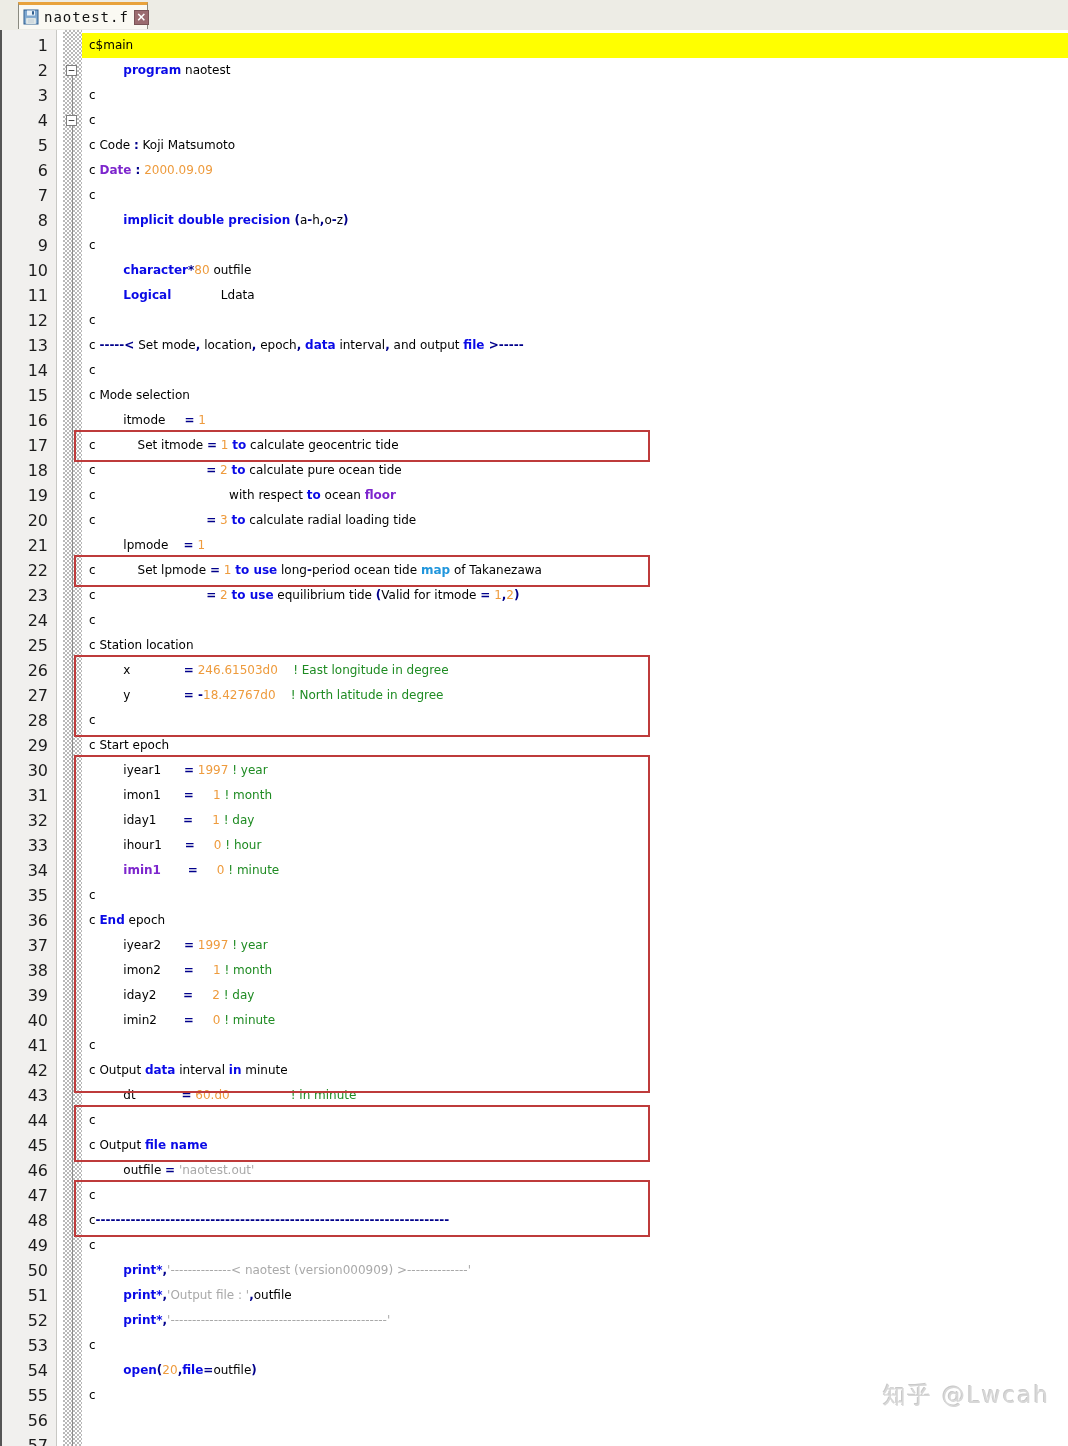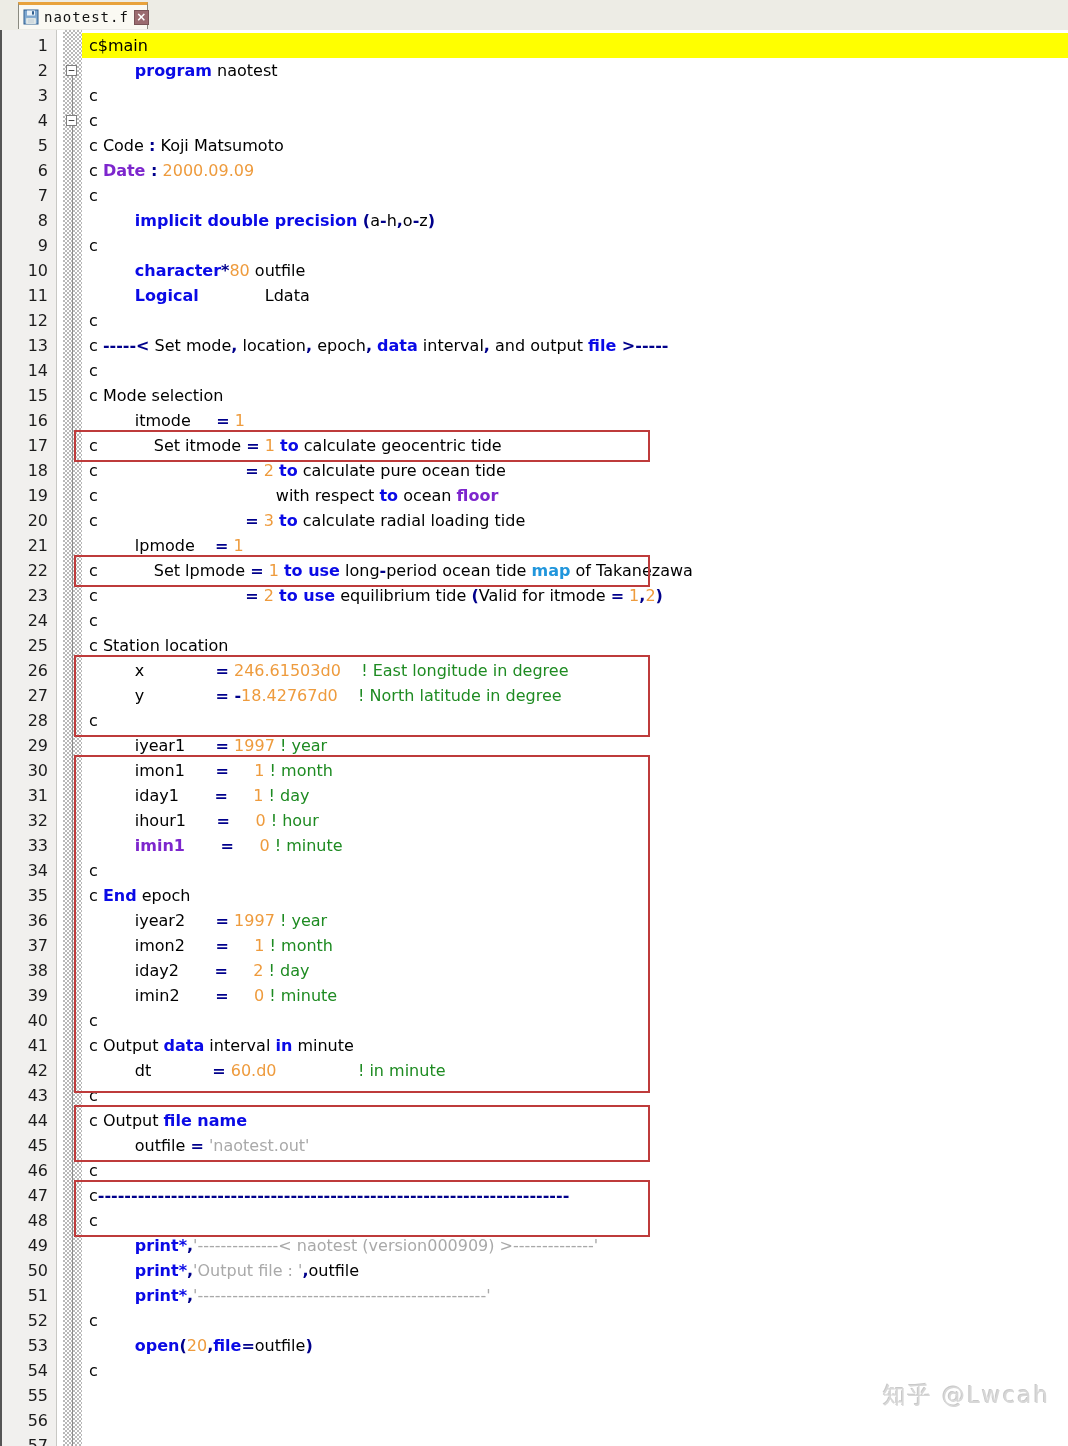--- a/index.html
+++ b/index.html
@@ -27,21 +27,21 @@
   .fold{width:19px;flex:0 0 auto;position:relative;background-color:#fff;
         background-image:
           linear-gradient(45deg,#b9b9b9 25%,transparent 25%,transparent 75%,#b9b9b9 75%),
           linear-gradient(45deg,#b9b9b9 25%,transparent 25%,transparent 75%,#b9b9b9 75%);
         background-size:4px 4px;background-position:0 0,2px 2px;}
   .foldline{position:absolute;left:9px;top:46px;bottom:0;width:1px;background:#8c8c8c;}
   .foldbox{position:absolute;left:3px;width:11px;height:11px;background:#fff;
            border:1px solid #808080;box-sizing:border-box;font-size:9px;line-height:8px;
            text-align:center;color:#000;}
   .codecol{flex:1 1 auto;position:relative;padding-top:3px;background:#fff;overflow:hidden;
-           font-size:16px;line-height:25px;}
+           font-size:12px;line-height:25px;}
   .row{height:25px;white-space:pre;padding-left:7px;}
   .row.hl{background:#FFFF00;}
 
   
   .seg-t{color:#000000;}
   .seg-k{color:#0A0AE6;font-weight:bold;}
   .seg-o{color:#00008B;font-weight:bold;}
   .seg-n{color:#EE9B3D;}
   .seg-c{color:#1E8B22;}
   .seg-p{color:#7D26CD;font-weight:bold;}
@@ -164,20 +164,21 @@
         <div class="row"><span class="seg-t">c                                   with respect </span><span class="seg-k">to</span><span class="seg-t"> ocean </span><span class="seg-p">floor</span></div>
         <div class="row"><span class="seg-t">c                             </span><span class="seg-o">=</span><span class="seg-n"> 3</span><span class="seg-t"> </span><span class="seg-k">to</span><span class="seg-t"> calculate radial loading tide</span></div>
         <div class="row"><span class="seg-t">         lpmode    </span><span class="seg-o">=</span><span class="seg-n"> 1</span></div>
         <div class="row"><span class="seg-t">c           Set lpmode </span><span class="seg-o">=</span><span class="seg-n"> 1</span><span class="seg-t"> </span><span class="seg-k">to use</span><span class="seg-t"> long</span><span class="seg-o">-</span><span class="seg-t">period ocean tide </span><span class="seg-m">map</span><span class="seg-t"> of Takanezawa</span></div>
         <div class="row"><span class="seg-t">c                             </span><span class="seg-o">=</span><span class="seg-n"> 2</span><span class="seg-t"> </span><span class="seg-k">to use</span><span class="seg-t"> equilibrium tide </span><span class="seg-o">(</span><span class="seg-t">Valid for itmode </span><span class="seg-o">=</span><span class="seg-n"> 1</span><span class="seg-o">,</span><span class="seg-n">2</span><span class="seg-o">)</span></div>
         <div class="row"><span class="seg-t">c</span></div>
         <div class="row"><span class="seg-t">c Station location</span></div>
         <div class="row"><span class="seg-t">         x              </span><span class="seg-o">=</span><span class="seg-n"> 246.61503d0</span><span class="seg-c">    ! East longitude in degree</span></div>
         <div class="row"><span class="seg-t">         y              </span><span class="seg-o">= -</span><span class="seg-n">18.42767d0</span><span class="seg-c">    ! North latitude in degree</span></div>
         <div class="row"><span class="seg-t">c</span></div>
+        <div class="row"><span class="seg-t">c Start epoch</span></div>
         <div class="row"><span class="seg-t">         iyear1      </span><span class="seg-o">=</span><span class="seg-n"> 1997</span><span class="seg-c"> ! year</span></div>
         <div class="row"><span class="seg-t">         imon1      </span><span class="seg-o">=</span><span class="seg-n">     1</span><span class="seg-c"> ! month</span></div>
         <div class="row"><span class="seg-t">         iday1       </span><span class="seg-o">=</span><span class="seg-n">     1</span><span class="seg-c"> ! day</span></div>
         <div class="row"><span class="seg-t">         ihour1      </span><span class="seg-o">=</span><span class="seg-n">     0</span><span class="seg-c"> ! hour</span></div>
         <div class="row"><span class="seg-t">         </span><span class="seg-p">imin1</span><span class="seg-t">       </span><span class="seg-o">=</span><span class="seg-n">     0</span><span class="seg-c"> ! minute</span></div>
         <div class="row"><span class="seg-t">c</span></div>
         <div class="row"><span class="seg-t">c </span><span class="seg-k">End</span><span class="seg-t"> epoch</span></div>
         <div class="row"><span class="seg-t">         iyear2      </span><span class="seg-o">=</span><span class="seg-n"> 1997</span><span class="seg-c"> ! year</span></div>
         <div class="row"><span class="seg-t">         imon2      </span><span class="seg-o">=</span><span class="seg-n">     1</span><span class="seg-c"> ! month</span></div>
         <div class="row"><span class="seg-t">         iday2       </span><span class="seg-o">=</span><span class="seg-n">     2</span><span class="seg-c"> ! day</span></div>

